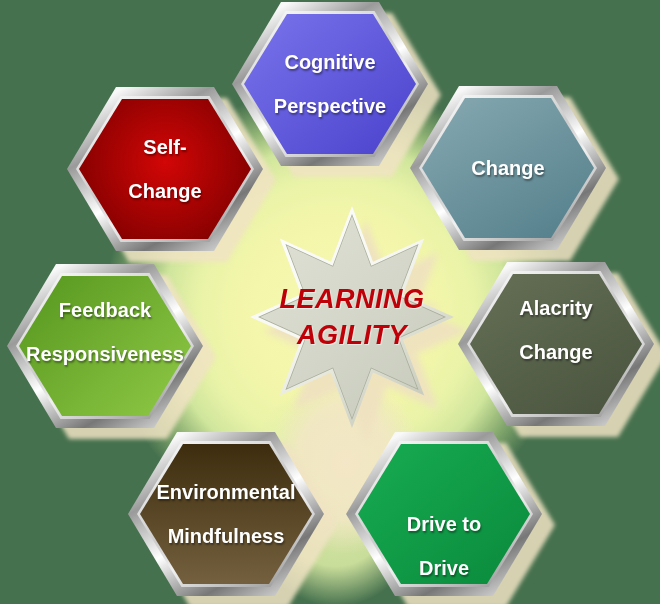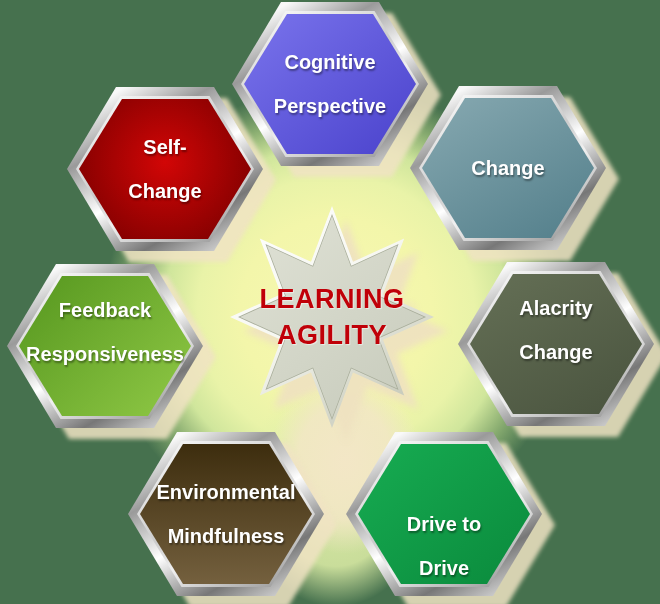--- a/index.html
+++ b/index.html
@@ -42,22 +42,23 @@
   .label-up{ padding-bottom:28px;box-sizing:border-box; }
   .hex-cognitive{left:232px;top:2px;}
   .hex-interpersonal{left:410px;top:86px;}
   .hex-change{left:458px;top:262px;}
   .hex-drive{left:346px;top:432px;}
   .hex-environmental{left:128px;top:432px;text-decoration:underline;}
   .hex-feedback{left:7px;top:264px;}
   .hex-self{left:67px;top:87px;}
   
   .star{
-    position:absolute;left:230px;top:206px;width:204px;height:222px;
+    position:absolute;left:250px;top:206px;width:204px;height:222px;
     filter:drop-shadow(14px 14px 3px rgba(238,225,192,0.9));
+    font-style:italic;
   }
   .star-layer{
     position:absolute;
     clip-path:polygon(50% 0%,60.3% 25.1%,85.4% 14.6%,75% 39.7%,100% 50%,75% 60.3%,85.4% 85.4%,60.3% 75%,50% 100%,39.7% 75%,14.6% 85.4%,25% 60.3%,0% 50%,25% 39.7%,14.6% 14.6%,39.7% 25.1%);
   }
   .star-rim{
     left:0;top:0;width:204px;height:222px;
     background:linear-gradient(140deg,#ffffff 0%,#f6f7f1 45%,#d9dbce 70%,#b9bcab 100%);
   }
   .star-line{ left:8px;top:8px;width:188px;height:206px;background:#a9ae9b; }

